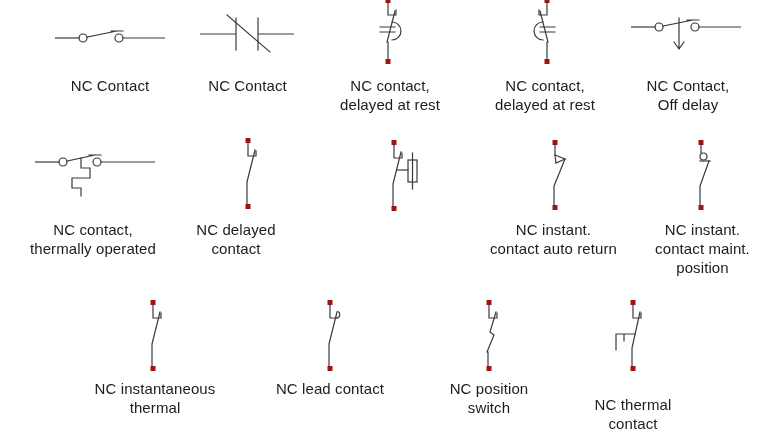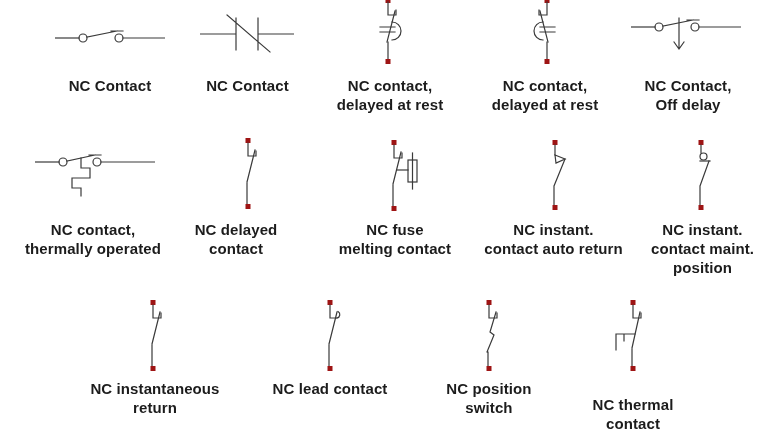--- a/index.html
+++ b/index.html
@@ -4,21 +4,21 @@
 <style>
   :root{
     --terminal:#9e1414;
     --line:#3a3a3a;
     --text:#1c1c1c;
     --bg:#ffffff;
   }
   html,body{margin:0;padding:0;background:var(--bg);}
   .canvas{
     position:relative;width:768px;height:429px;background:var(--bg);
-    font-family:"Liberation Sans",sans-serif;overflow:hidden;font-weight:bold;
+    font-family:"Liberation Sans",sans-serif;overflow:hidden;
   }
   .sym{position:absolute;}
   .sym svg{display:block;}
   .st{stroke:var(--line);stroke-width:1.2;fill:none;stroke-linecap:square;stroke-linejoin:miter;}
   .term{fill:var(--terminal);stroke:none;}
   .lbl{
     position:absolute;font-size:15px;line-height:19px;color:var(--text);
     text-align:center;white-space:pre-line;letter-spacing:0.1px;
   }
 </style>
@@ -177,29 +177,27 @@
 delayed at rest</div>
   <div class="lbl" style="left:467px;top:76px;width:156px;">NC contact,
 delayed at rest</div>
   <div class="lbl" style="left:614px;top:76px;width:148px;">NC Contact,
 Off delay</div>
 
   <div class="lbl" style="left:3px;top:220px;width:180px;">NC contact,
 thermally operated</div>
   <div class="lbl" style="left:160px;top:220px;width:152px;">NC delayed
 contact</div>
-  <div class="lbl" style="left:312px;top:220px;width:166px;">NC fuse
-melting contact</div>
   <div class="lbl" style="left:466px;top:220px;width:175px;">NC instant.
 contact auto return</div>
   <div class="lbl" style="left:620px;top:220px;width:165px;">NC instant.
 contact maint.
 position</div>
 
   <div class="lbl" style="left:70px;top:379px;width:170px;">NC instantaneous
-return</div>
+thermal</div>
   <div class="lbl" style="left:412px;top:379px;width:154px;">NC position
 switch</div>
   <div class="lbl" style="left:244px;top:379px;width:172px;">NC lead contact</div>
   <div class="lbl" style="left:556px;top:379px;width:154px;margin-top:16px;">NC thermal
 contact</div>
 
 </div>
 
 </body></html>

